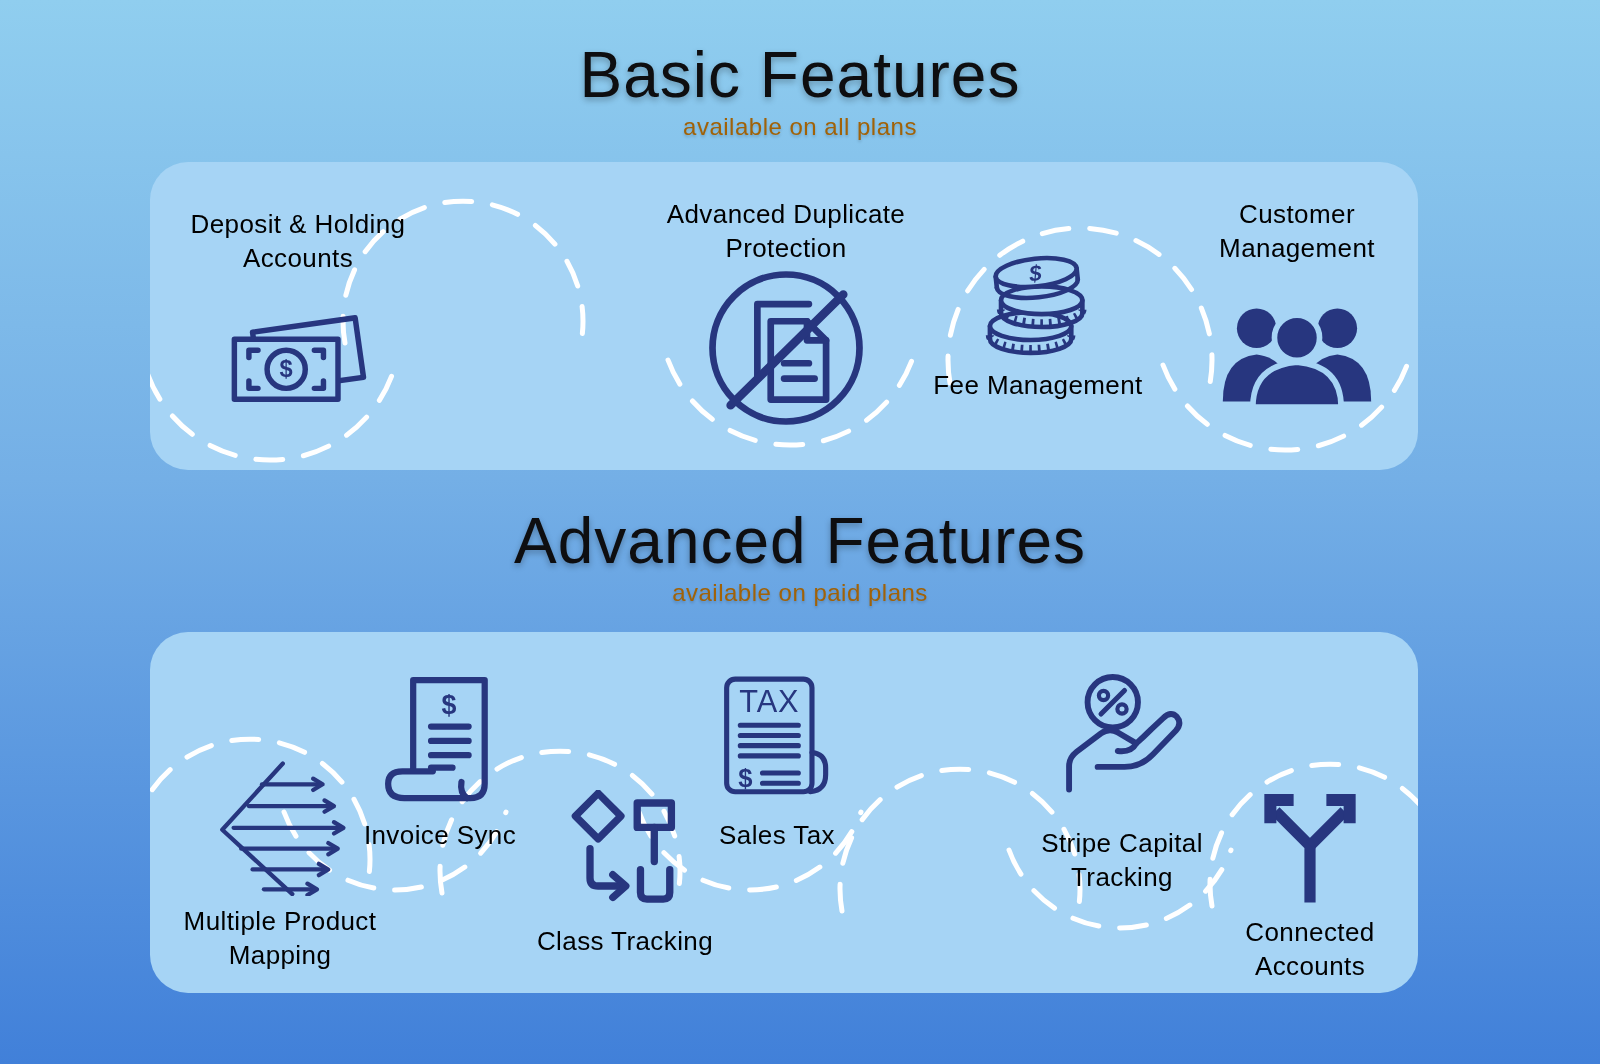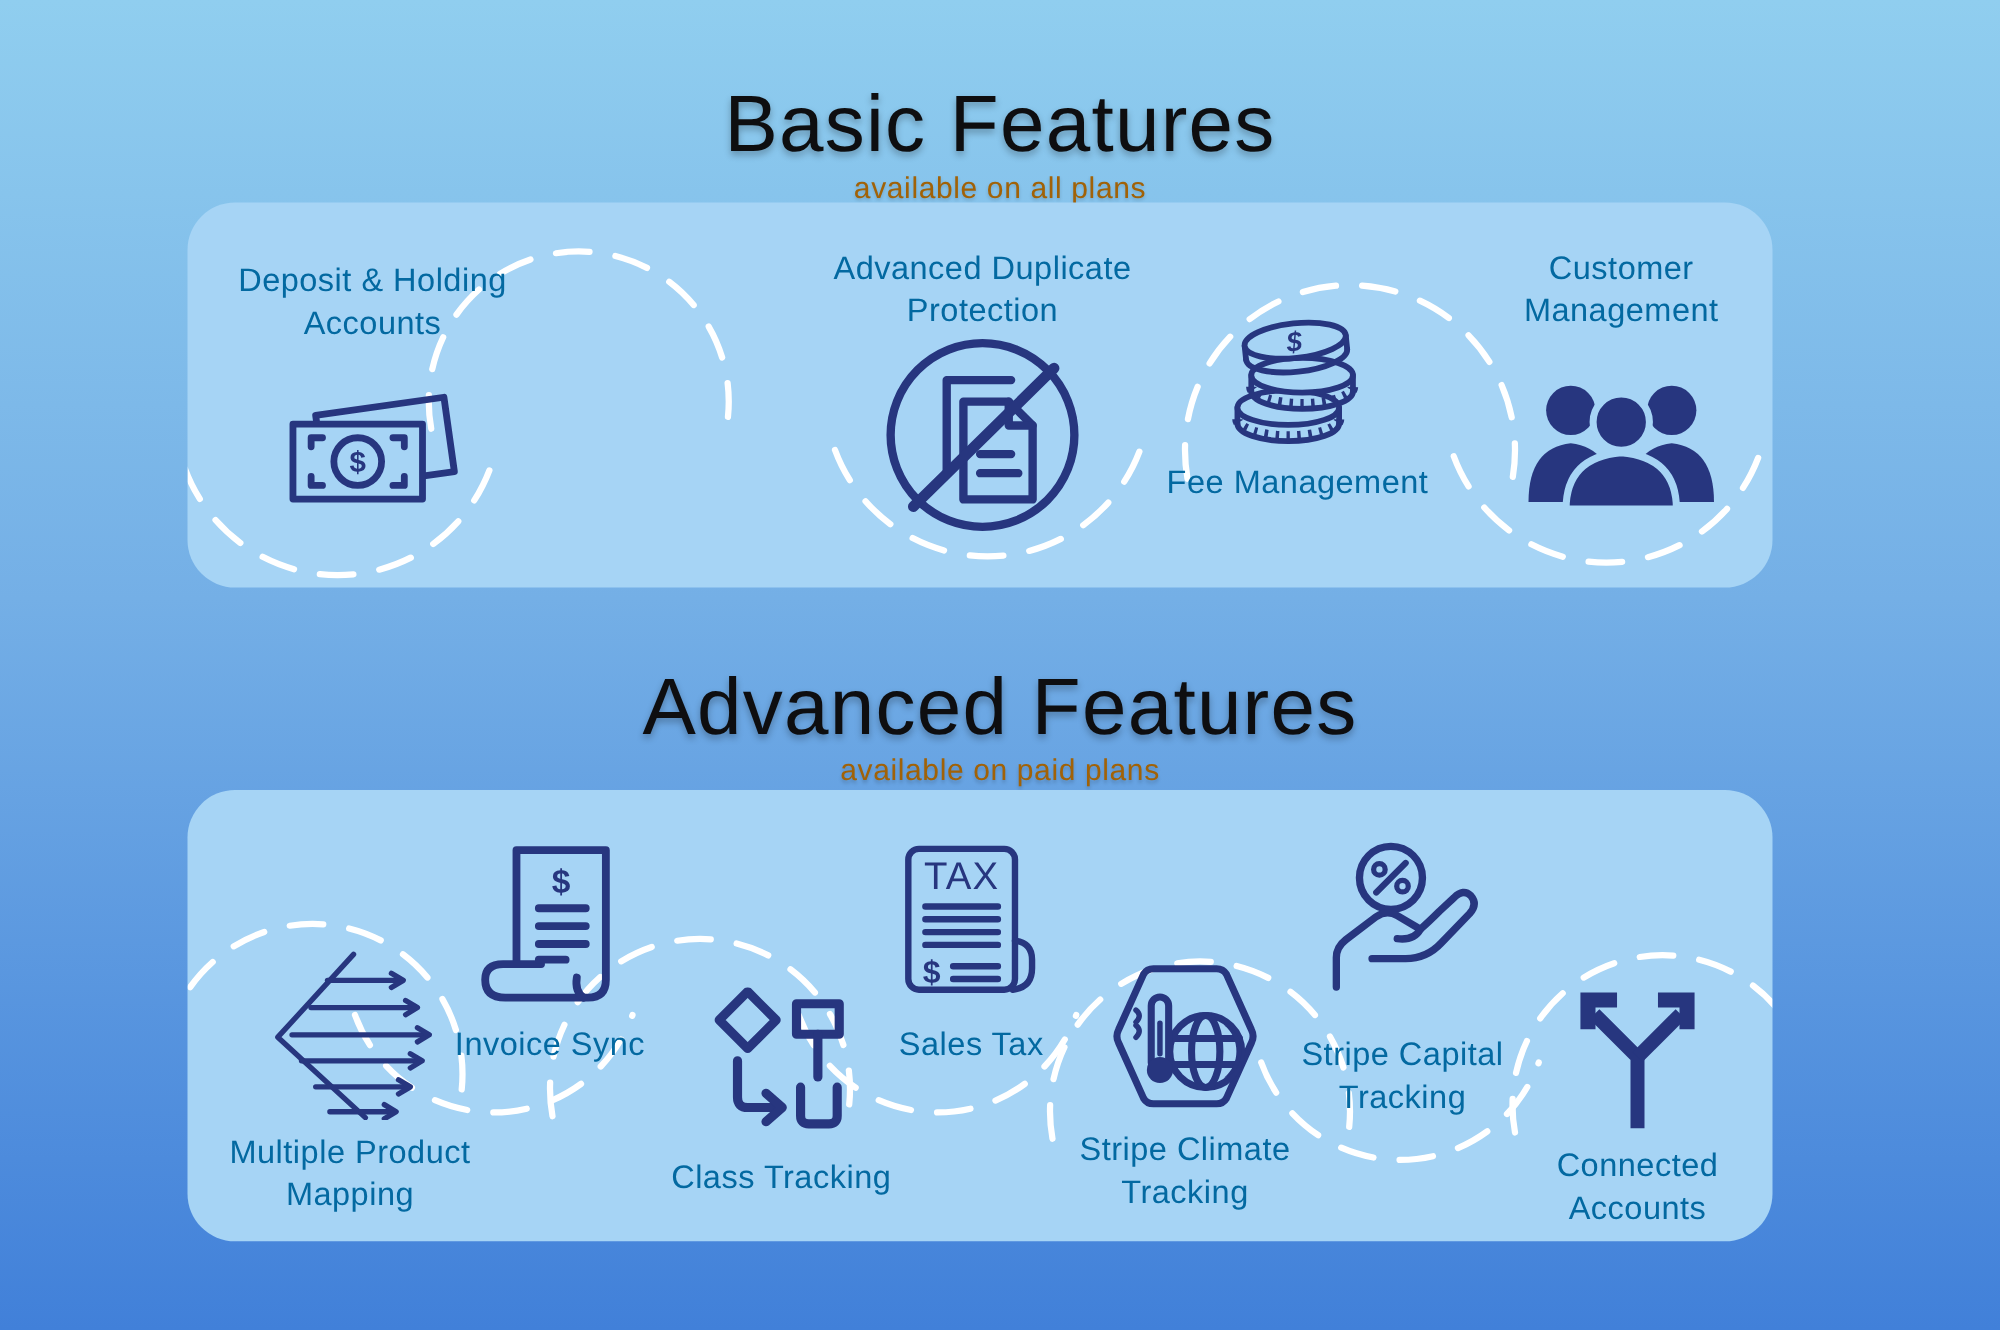--- a/index.html
+++ b/index.html
@@ -1,42 +1,42 @@
 <!DOCTYPE html>
 <html><head>
 <meta charset="utf-8">
 <style>
   html,body{margin:0;padding:0;}
   body{
     width:1600px;height:1064px;position:relative;overflow:hidden;
     font-family:"Liberation Sans","DejaVu Sans",sans-serif;
     background:linear-gradient(180deg,#90ceef 0%,#74afe6 45%,#4180d9 100%);
   }
-  .section-header{position:absolute;left:0;width:1600px;text-align:center;margin-top:24px;}
+  .section-header{position:absolute;left:0;width:1600px;text-align:center;}
   .section-title{
     margin:0;font-weight:400;font-size:64px;letter-spacing:1px;color:#0e0e10;
     text-shadow:0 3px 6px rgba(0,0,0,0.28);line-height:1.05;
   }
   .section-subtitle{
     font-size:24px;color:#a16207;letter-spacing:0.5px;margin-top:4px;
     text-shadow:0 2px 3px rgba(0,0,0,0.18);
   }
   .panel{
     position:absolute;left:150px;width:1268px;background:#a6d4f5;
     border-radius:38px;overflow:hidden;
   }
   #panel-0{top:162px;height:308px;}
   #panel-1{top:632px;height:361px;}
   .arcs{position:absolute;left:0;top:0;pointer-events:none;}
   .feature{position:absolute;top:0;height:100%;}
   .feature-icon{position:absolute;display:flex;align-items:center;justify-content:center;}
   .feature-icon svg{display:block;}
   .feature-label{
     position:absolute;text-align:center;font-size:26px;line-height:1.32;
-    color:#0369a1;letter-spacing:0.4px;
+    color:#000000;letter-spacing:0.4px;
   }
 </style>
 </head>
 <body>
 
 <div class="section-header" style="top:42px">
   <h1 class="section-title">Basic Features</h1>
   <div class="section-subtitle">available on all plans</div>
 </div>
 
@@ -192,38 +192,20 @@
 <path d="M24 60 H92 M24 72 H92 M24 84 H92 M24 96 H92"></path>
 <path d="M50 116 H92 M50 128 H92"></path>
 <path d="M108 92 Q124 94 124 110 V118 Q124 136 106 138"></path>
 </g>
 <text x="58" y="44" font-size="36" text-anchor="middle" fill="#27367f" letter-spacing="1" font-family="Liberation Sans,sans-serif">TAX</text>
 <text x="30" y="132" font-size="30" text-anchor="middle" fill="#27367f" font-weight="bold" font-family="Liberation Sans,sans-serif">$</text>
 </svg>
       </div>
       <div class="feature-label" style="left: 65px; top: 186px; width: 160px;">Sales Tax</div>
     </div>
-    <div class="feature" style="left: 653px; width: 290px;">
-      <div class="feature-icon" style="left: 84px; top: 136px; width: 122px; height: 122px;">
-        <svg viewBox="0 0 134 140" width="100%" height="100%" preserveAspectRatio="xMidYMid meet">
-<g fill="none" stroke="#27367f" stroke-width="6.5" stroke-linejoin="round" stroke-linecap="round">
-<path d="M38 8 H96 Q102 8 105 13 L128 64 Q131 70 128 76 L105 127 Q102 132 96 132 H38 Q32 132 29 127 L6 76 Q3 70 6 64 L29 13 Q32 8 38 8 Z"></path>
-<circle cx="86" cy="84" r="33"></circle>
-<ellipse cx="86" cy="84" rx="13" ry="33"></ellipse>
-<path d="M55 72 H117 M54 96 H116"></path>
-<path d="M36 94 V42 a8 8 0 0 1 16 0 V94"></path>
-<path d="M22 46 q6 5 0 11 M22 60 q6 5 0 11" stroke-width="5"></path>
-<path d="M44 86 V58" stroke-width="5"></path>
-</g>
-<circle cx="44" cy="101" r="12" fill="#27367f"></circle>
-<path d="M103 60 C118 72 118 96 103 108 C124 102 124 66 103 60 Z" fill="#27367f"></path>
-</svg>
-      </div>
-      <div class="feature-label" style="left: 30px; top: 270px; width: 230px;">Stripe Climate Tracking</div>
-    </div>
     <div class="feature" style="left: 827px; width: 290px;">
       <div class="feature-icon" style="left: 81px; top: 40px; width: 128px; height: 126px;">
         <svg viewBox="0 0 150 150" width="100%" height="100%" preserveAspectRatio="xMidYMid meet">
 <g fill="none" stroke="#27367f" stroke-width="7" stroke-linejoin="round" stroke-linecap="round">
 <circle cx="64" cy="36" r="30"></circle>
 <path d="M50 50 L78 22" stroke-width="6"></path>
 <circle cx="53" cy="28" r="5.5" stroke-width="5"></circle>
 <circle cx="75" cy="44" r="5.5" stroke-width="5"></circle>
 <path d="M12 140 V112 Q12 102 21 95 L50 73 Q60 66 70 72 L92 85 Q100 78 110 68 L124 55 Q133 46 140 53 Q147 61 139 70 L112 98 Q98 113 78 113 L46 113"></path>
 <path d="M92 85 Q86 96 70 94"></path>

